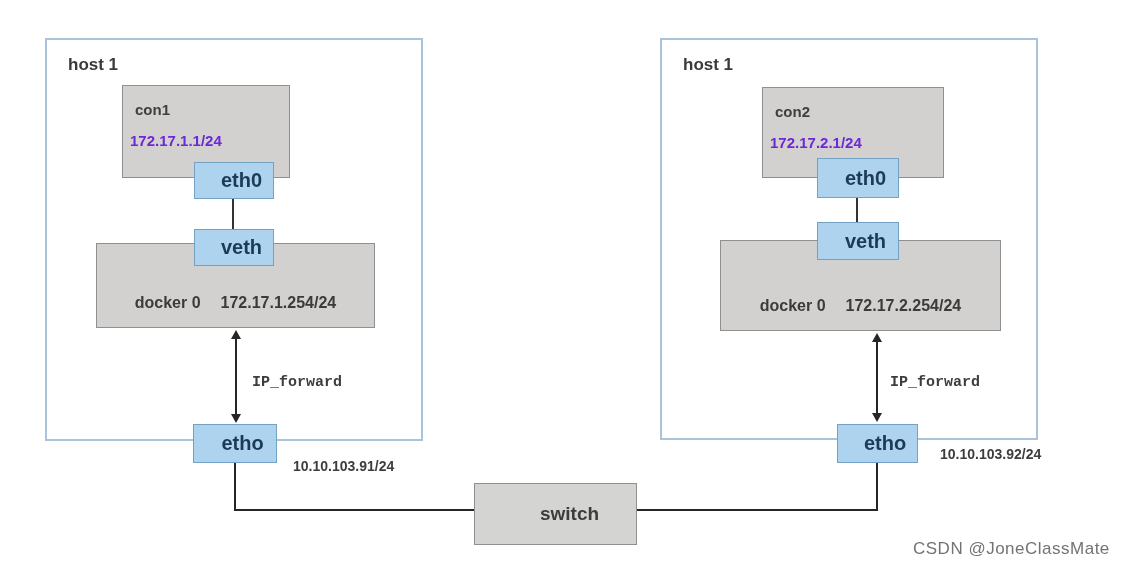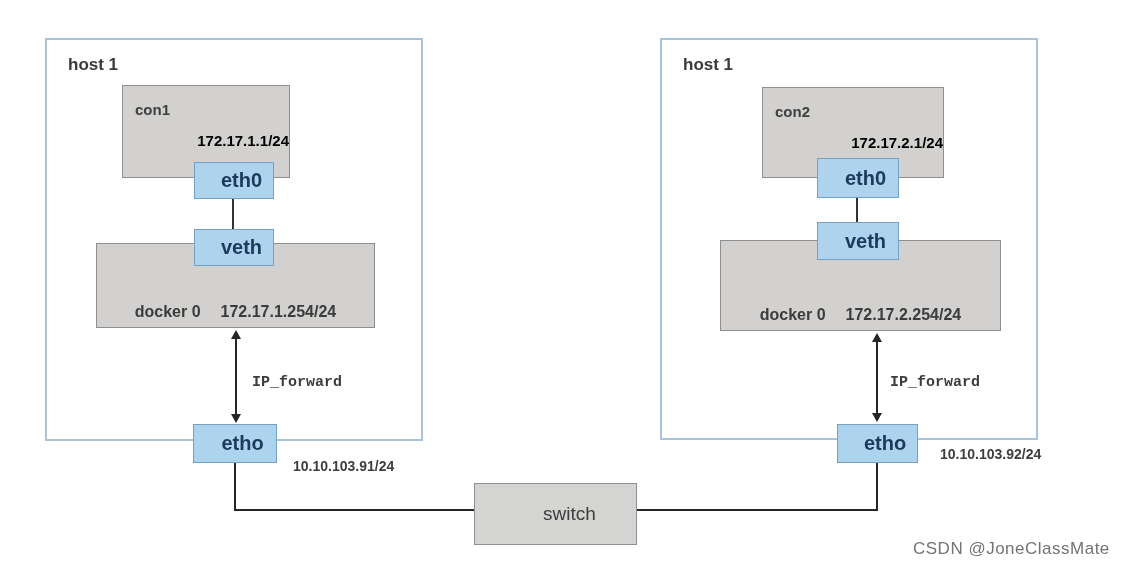--- a/index.html
+++ b/index.html
@@ -10,37 +10,37 @@
   .abs { position:absolute; box-sizing:border-box; }
   .host-border { border:2px solid #a9c4da; background:#ffffff; z-index:0; }
   .host-title { font-size:17px; font-weight:bold; color:#3a3a3a; z-index:2; }
   .gray-box { background:#d2d1cf; border:1px solid #8f8f8f; z-index:1; }
   .blue-box {
     background:#aed3ee; border:1px solid #74a2c5; z-index:4;
     display:flex; align-items:center; justify-content:center;
     font-size:20px; font-weight:bold; color:#1c3a5a;padding-left:15px;
   }
   .con-name { position:absolute; left:12px; top:15px; font-size:15px; font-weight:600; color:#3f3f3f; }
-  .con-ip   { position:absolute; left:0; top:46px; width:100%; text-align:right; padding-left:0;
-              font-size:15px; font-weight:600; color:#000000; }
-  .bridge   { display:flex; align-items:flex-end; justify-content:center; padding-bottom:6px; }
+  .con-ip   { position:absolute; left:0; top:46px; width:100%; text-align:left; padding-left:7px;
+              font-size:15px; font-weight:600; color:#6d28d9; }
+  .bridge   { display:flex; align-items:flex-end; justify-content:center; padding-bottom:15px; }
   .bridge-line { display:flex; gap:20px; font-size:16px; font-weight:600; color:#3b3b3b; }
   .vline { background:#262626; width:2px; z-index:2; }
   .hline { background:#262626; height:2px; z-index:2; }
   .thin  { width:2px; background:#333333; }
   .tri-up   { width:0; height:0; border-left:5px solid transparent; border-right:5px solid transparent;
               border-bottom:9px solid #262626; z-index:2; }
   .tri-down { width:0; height:0; border-left:5px solid transparent; border-right:5px solid transparent;
               border-top:9px solid #262626; z-index:2; }
   .fwd-label { font-size:15px; font-weight:600; color:#3d3d3d; z-index:2;font-family:Liberation Mono, monospace; }
   .ip-label  { font-size:14px; font-weight:bold; color:#3d3d3d; z-index:2; }
   .switch-box {
     background:#d4d4d2; border:1px solid #8f8f8f; z-index:3;
     display:flex; align-items:center; justify-content:center;
-    font-size:19px; font-weight:400; color:#3d3d3d;padding-left:28px;
+    font-size:19px; font-weight:700; color:#3d3d3d;padding-left:28px;
   }
   .watermark { font-size:17px; color:#737373; z-index:5; letter-spacing:0.5px; }
 </style>
 </head>
 <body>
 
 <div class="canvas">
 
   <div class="abs host-border" style="left:45px;top:38px;width:378px;height:403px"></div>
   <div class="abs host-title" style="left:68px;top:55px">host 1</div>

